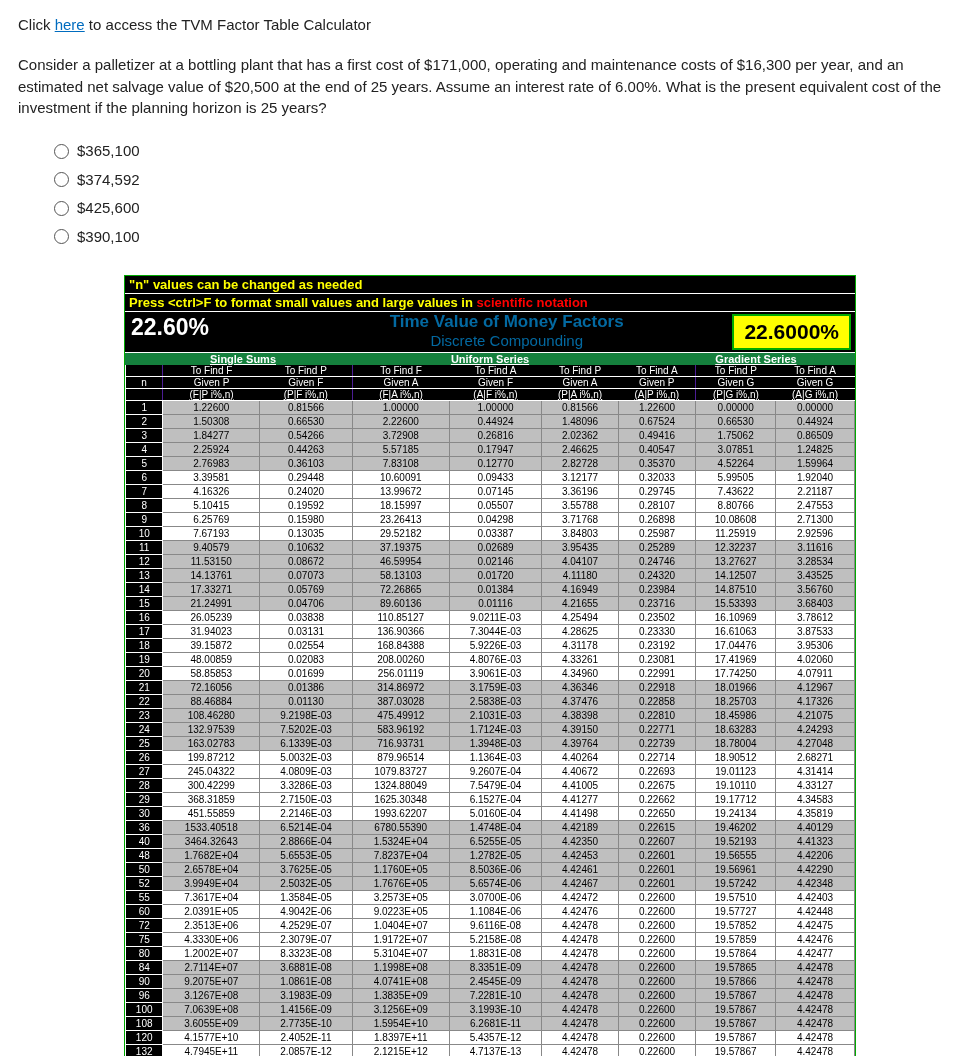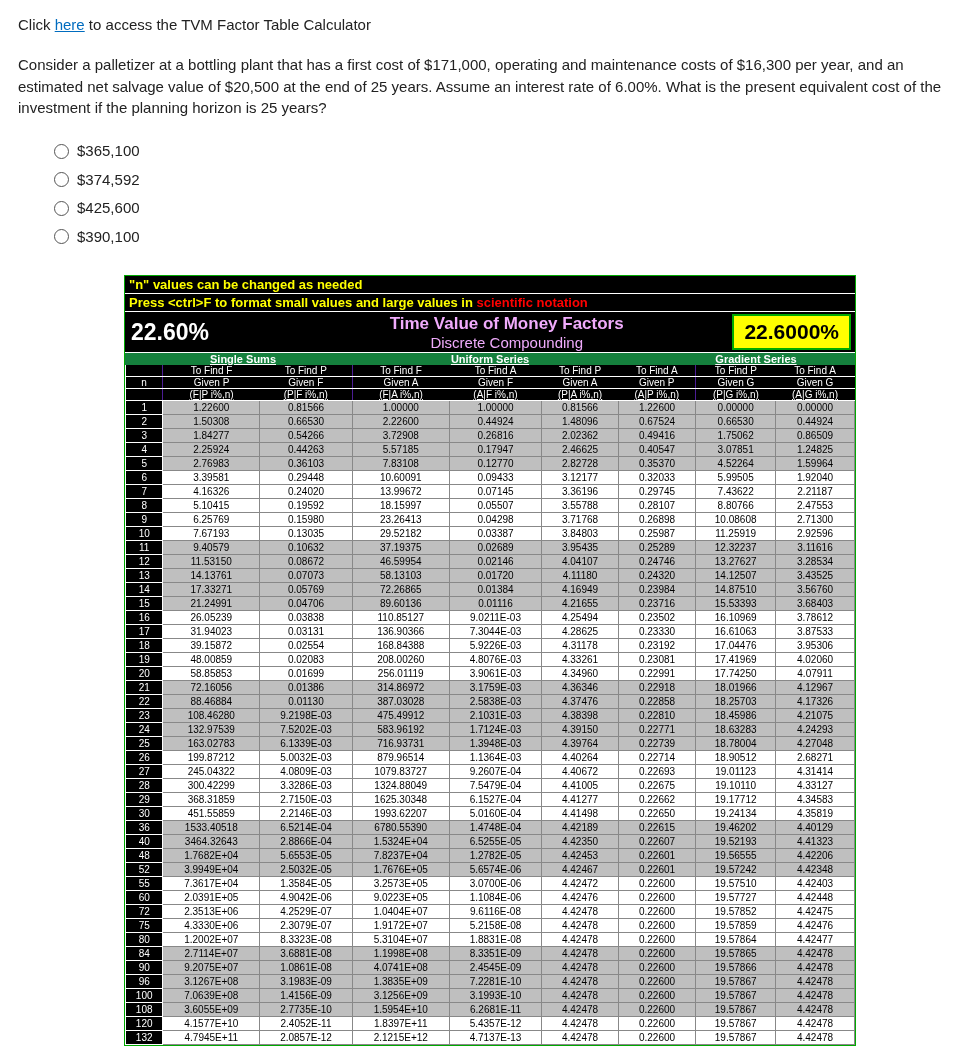--- a/index.html
+++ b/index.html
@@ -5,23 +5,23 @@
   body { margin:0; padding:14px 18px; font-family:"Segoe UI",Arial,sans-serif; font-size:15px; color:#222; width:964px; box-sizing:border-box; }
   .intro a { color:#006cbf; }
   .intro p { margin:0 0 18px 0; line-height:1.45; }
   .options { margin-left:36px; margin-bottom:24px; line-height:1.9; }
   .opt { display:flex; align-items:center; gap:8px; }
   .radio { display:inline-block; width:13px; height:13px; border:1.5px solid #555; border-radius:50%; }
   .tablewrap { margin-left:106px; width:730px; border:1px solid #0a0; }
   .hdrbar { background:#000; color:#ff0; font-family:Arial,sans-serif; font-size:13px; font-weight:bold; padding:1px 4px; border-bottom:1px solid #fff; }
   .hdrbar .sci { color:#f00; }
   .nonsci { color:#ff0; }
-  .titlerow { display:flex; align-items:center; background:#000; }
+  .titlerow { display:flex; background:#000; }
   .rate { color:#fff; font-weight:bold; font-size:23px; font-family:Arial,sans-serif; padding:2px 6px; flex:0 0 148px; }
-  .tcenter { flex:1; text-align:center; color:#f0abfc; font-family:Arial,sans-serif; }
+  .tcenter { flex:1; text-align:center; color:#0369a1; font-family:Arial,sans-serif; }
   .tcenter .l1 { font-weight:bold; font-size:17px; }
   .tcenter .l2 { font-weight:normal; font-size:15px; }
   .ratebox { background:#ff0; color:#000; font-weight:bold; font-family:Arial,sans-serif; font-size:21px; padding:4px 10px; margin:2px 4px; border:2px solid #0a0; }
   .grp { display:flex; background:#15803d; color:#fff; font-family:Arial,sans-serif; font-size:11px; }
   .grp div { text-align:center; font-weight:bold; border-top:1px solid #fff; }
   .grp .ncol { flex:0 0 38px; }
   .grp .g2 { flex:0 0 160px; text-decoration:underline;}
   .grp .g4 { flex:0 0 334px; text-decoration:underline;}
   .grp .g2b { flex:1; text-decoration:underline;}
   table.tvm { border-collapse:collapse; width:100%; font-family:Arial,sans-serif; font-size:10px; }
@@ -476,20 +476,31 @@
           <td>1.7682E+04</td>
           <td>5.6553E-05</td>
           <td class="sep">7.8237E+04</td>
           <td>1.2782E-05</td>
           <td>4.42453</td>
           <td>0.22601</td>
           <td class="sep">19.56555</td>
           <td>4.42206</td>
         </tr>
         <tr class="band">
+          <td class="n">50</td>
+          <td>2.6578E+04</td>
+          <td>3.7625E-05</td>
+          <td class="sep">1.1760E+05</td>
+          <td>8.5036E-06</td>
+          <td>4.42461</td>
+          <td>0.22601</td>
+          <td class="sep">19.56961</td>
+          <td>4.42290</td>
+        </tr>
+        <tr class="band">
           <td class="n">52</td>
           <td>3.9949E+04</td>
           <td>2.5032E-05</td>
           <td class="sep">1.7676E+05</td>
           <td>5.6574E-06</td>
           <td>4.42467</td>
           <td>0.22601</td>
           <td class="sep">19.57242</td>
           <td>4.42348</td>
         </tr>

